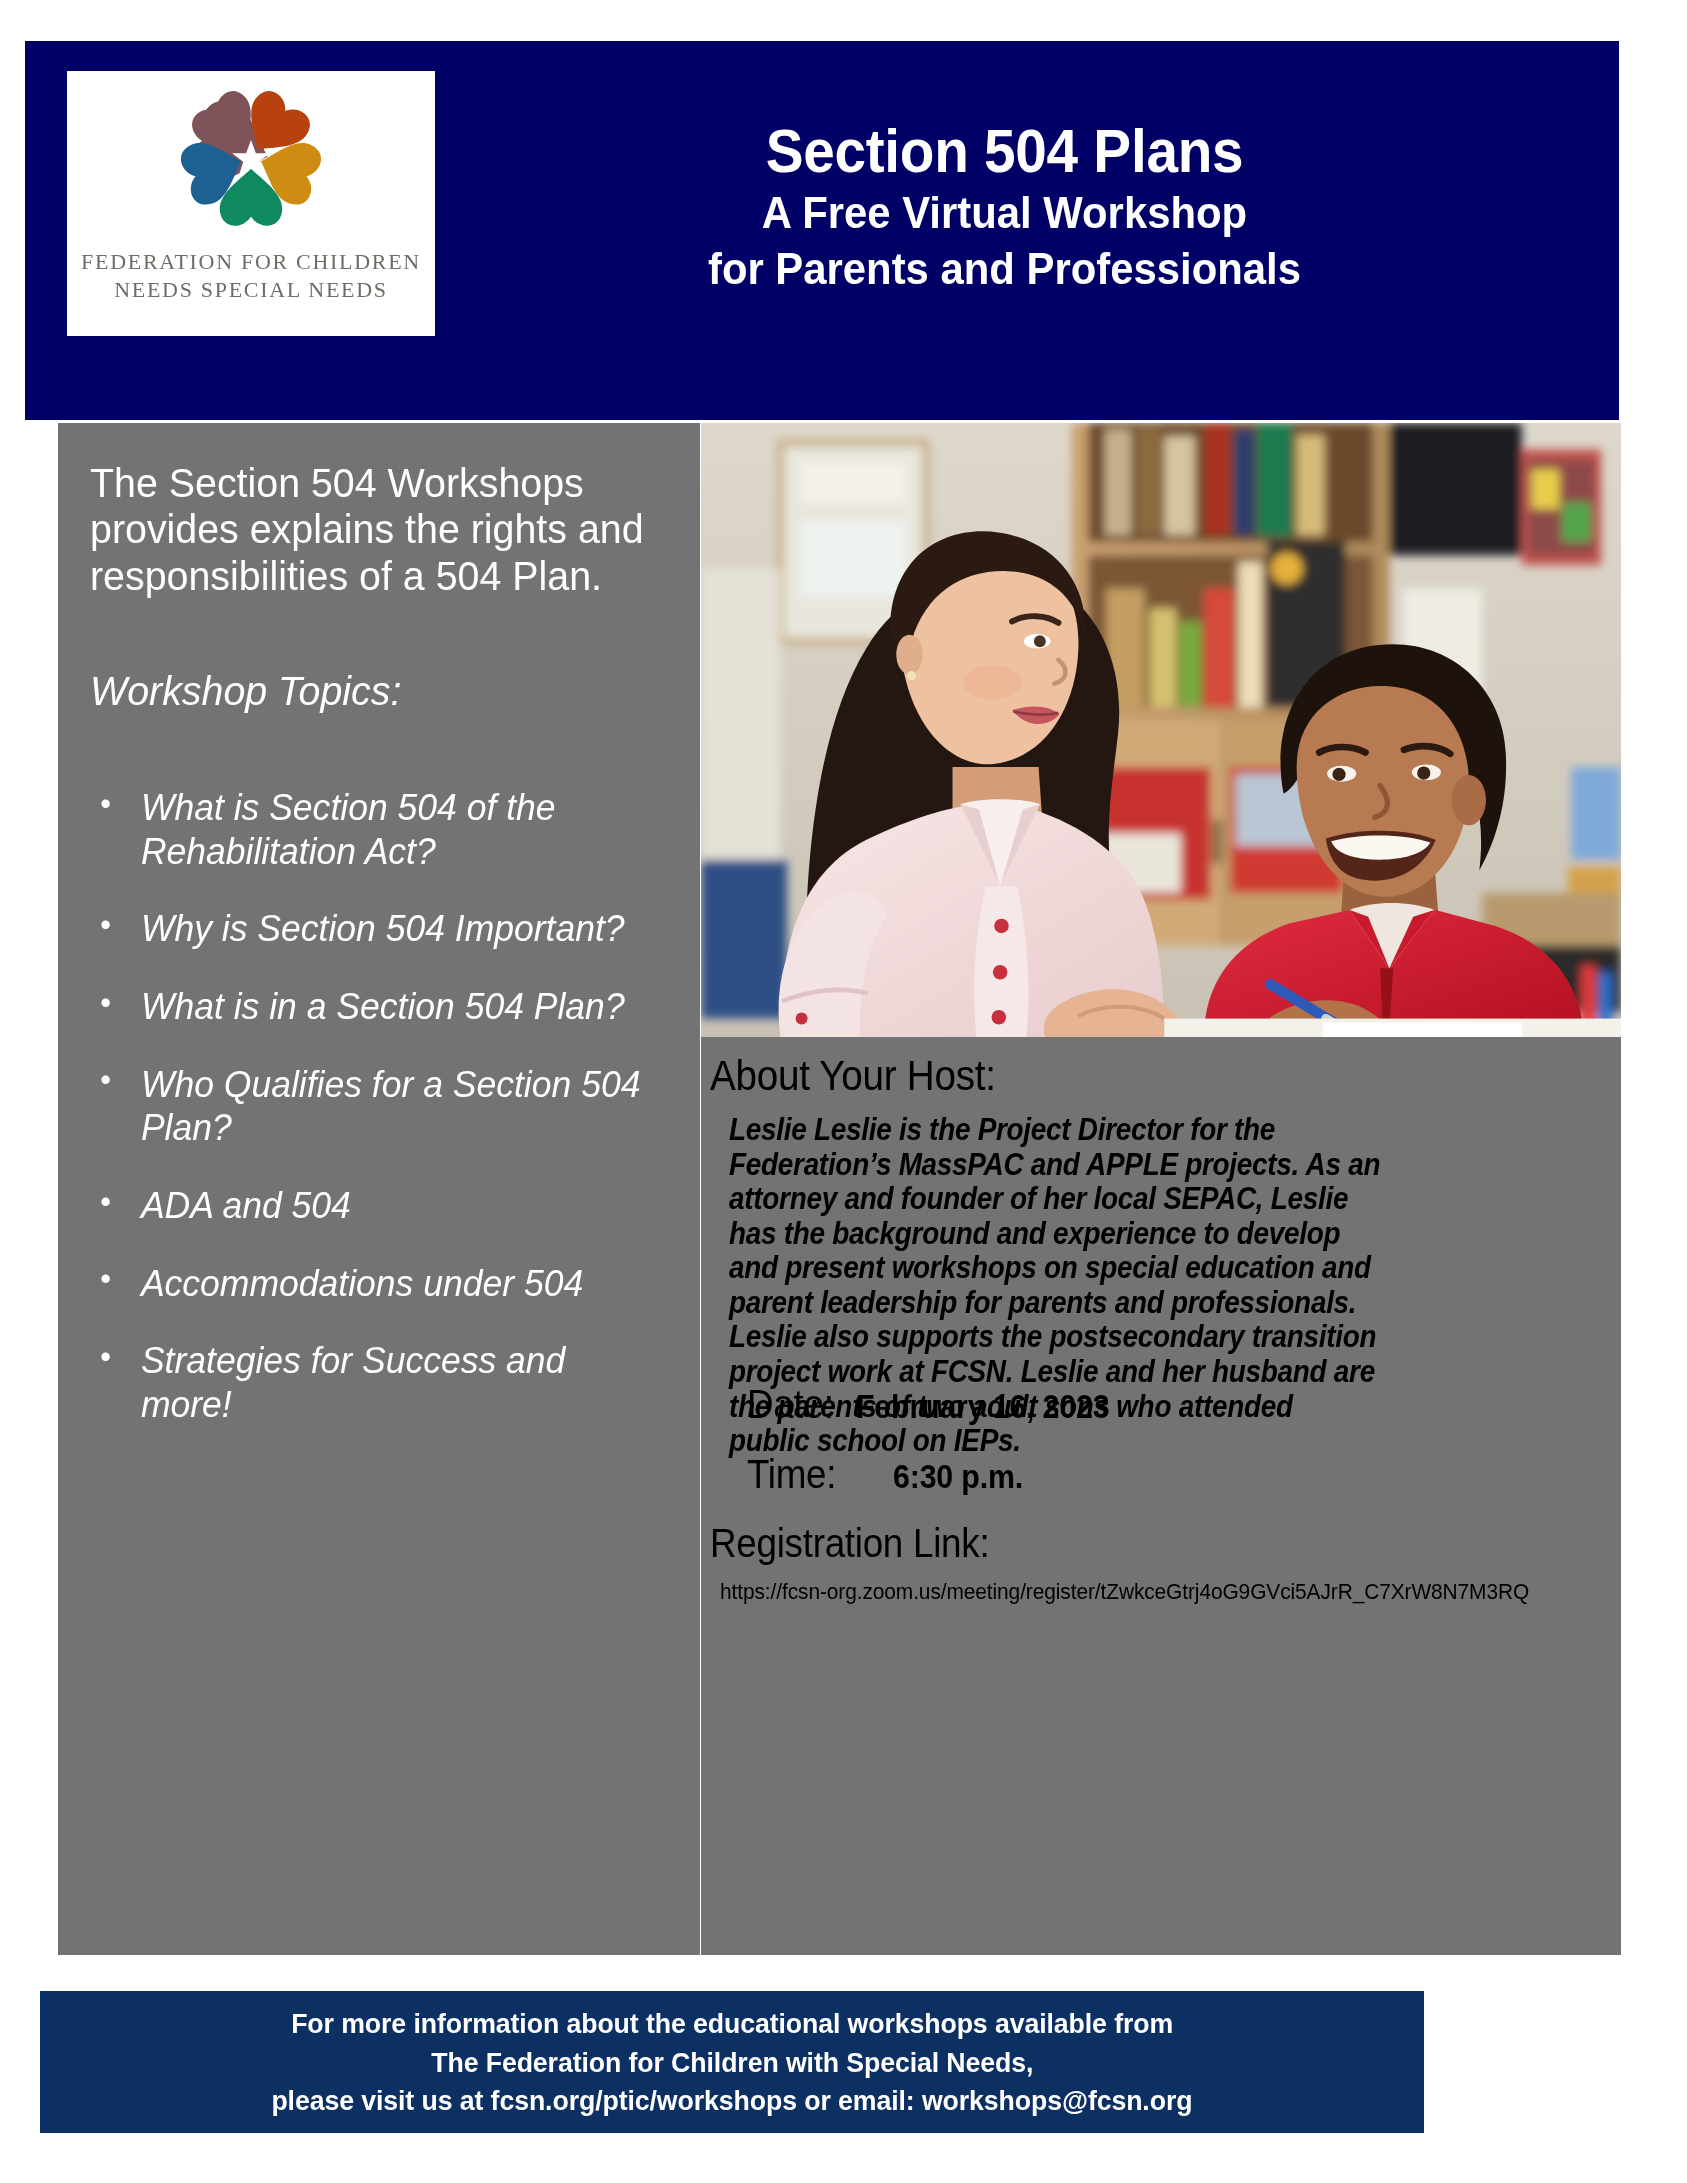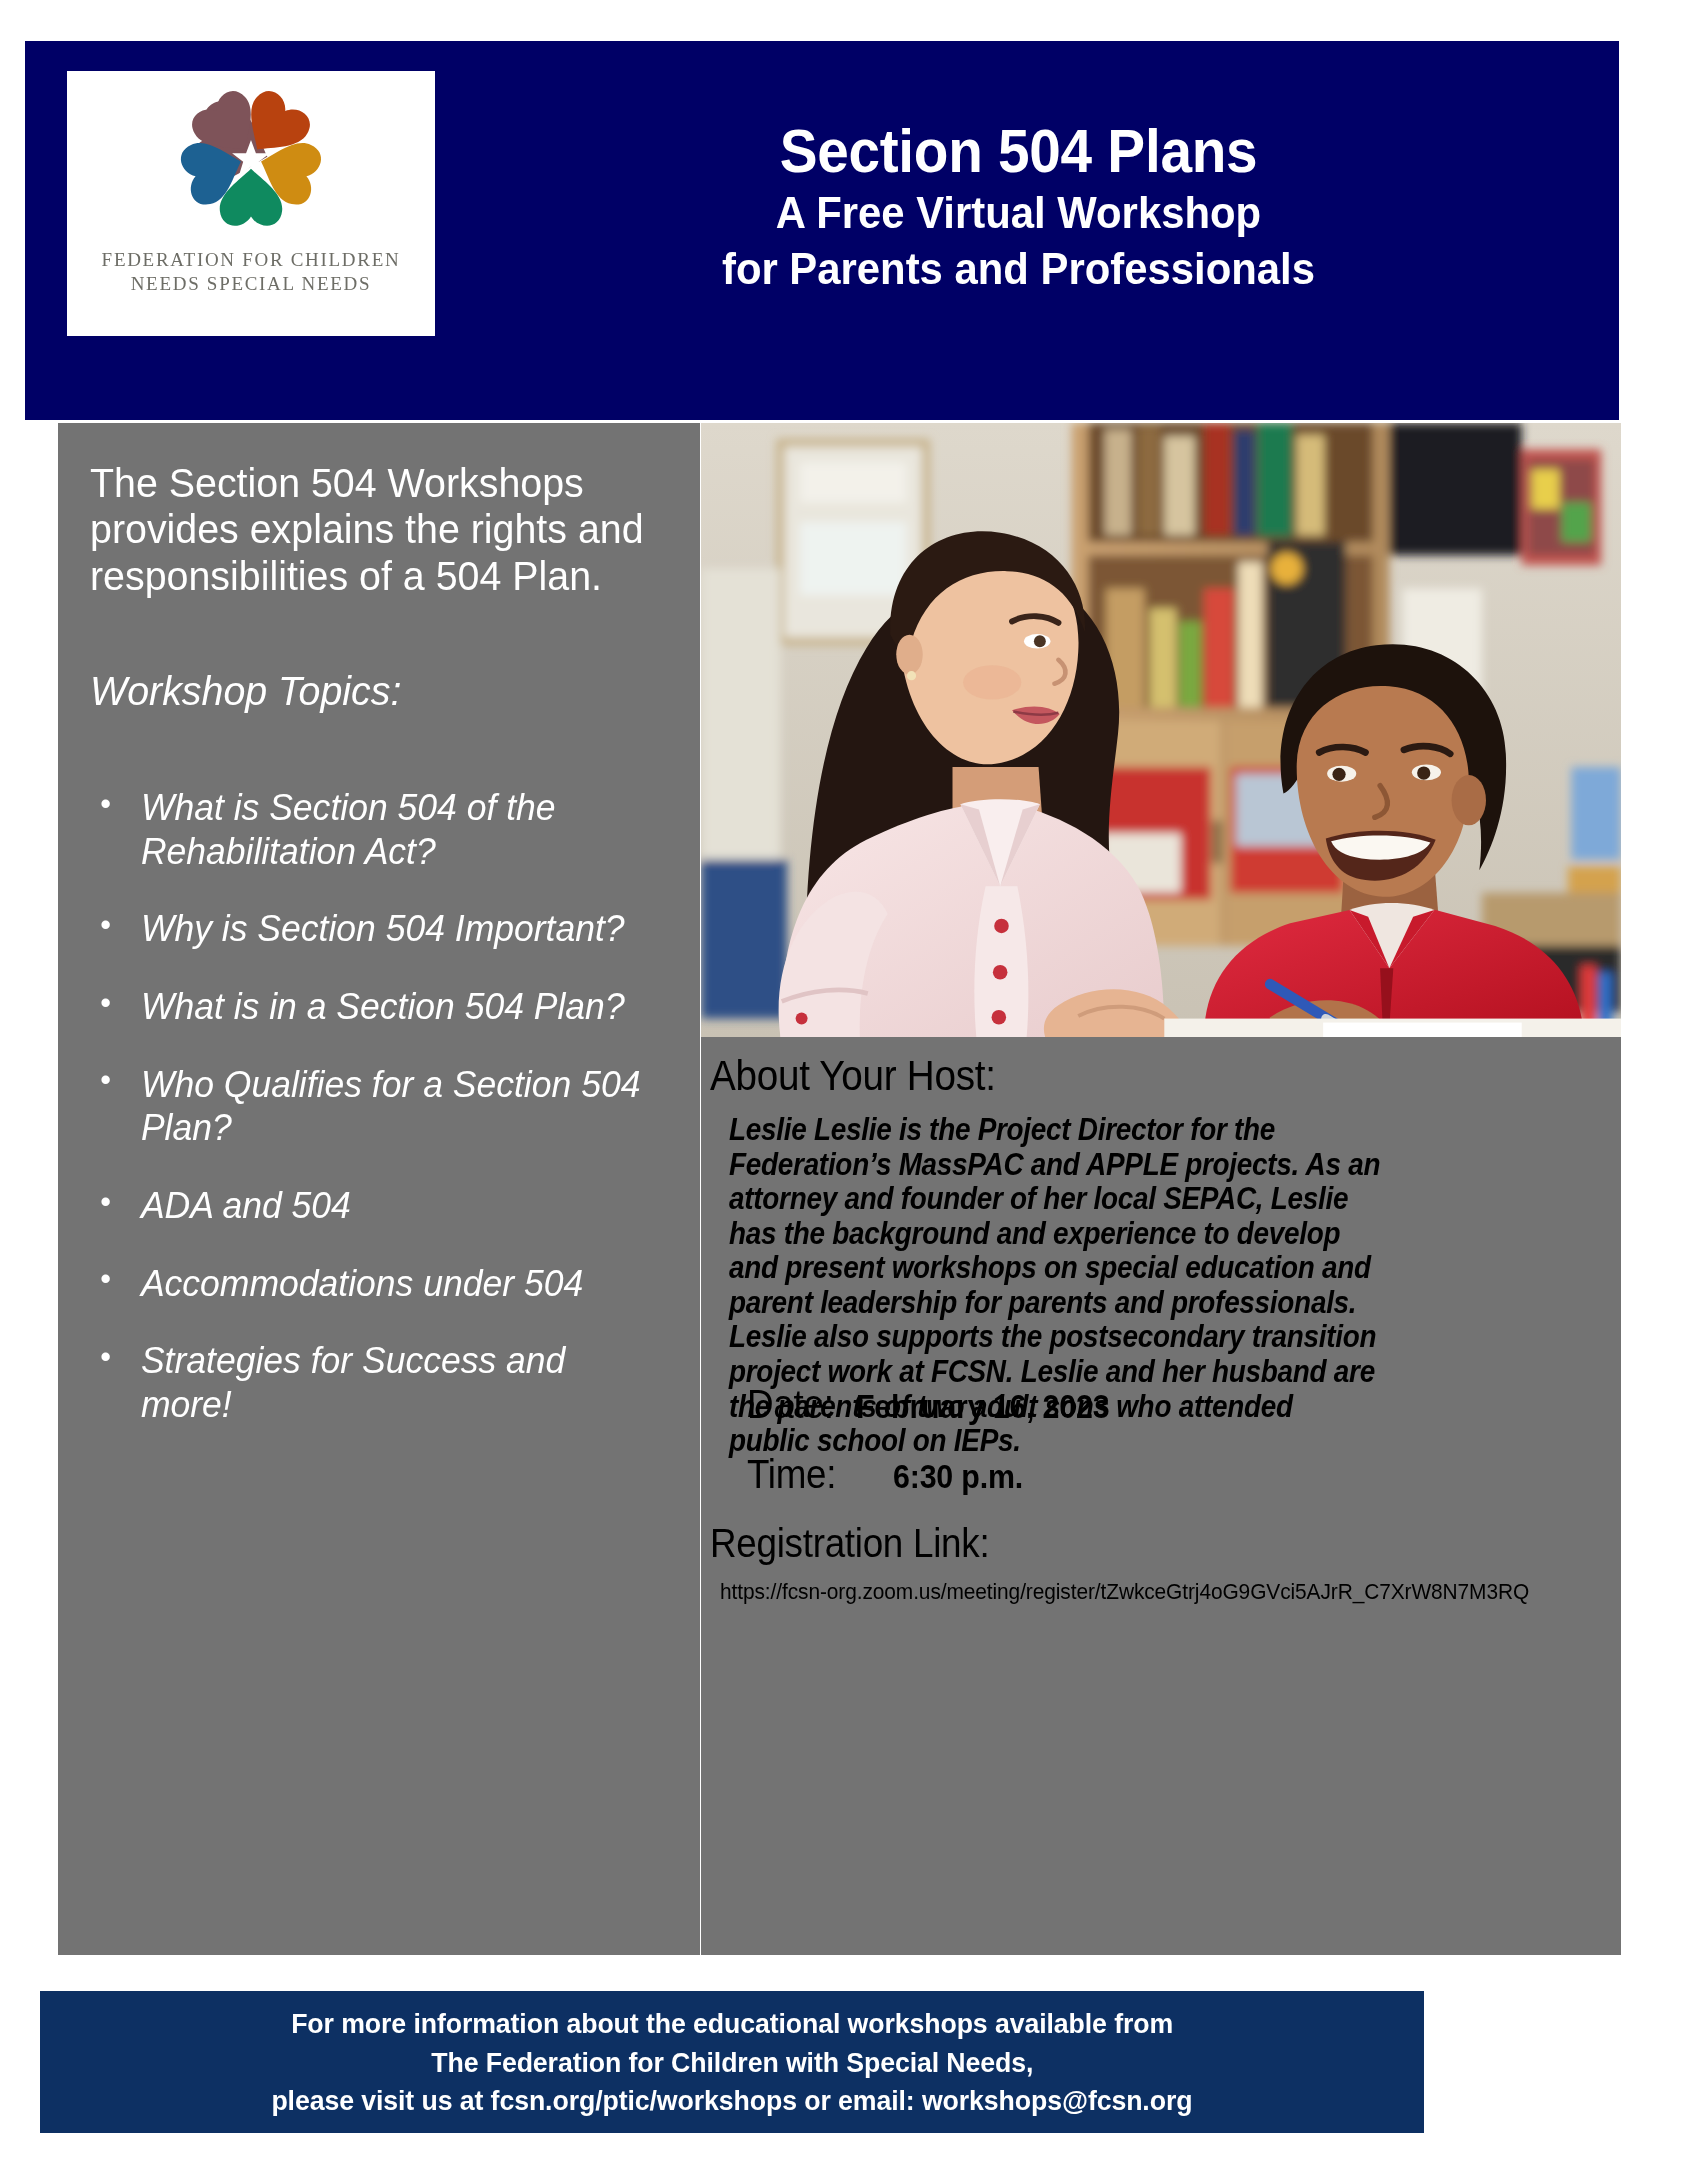--- a/index.html
+++ b/index.html
@@ -53,29 +53,29 @@
     width: 192px;
     height: 165px;
     position: relative;
   }
 
   .logo-words {
     margin-top: 2.6px;
     text-align: center;
     font-family: "Liberation Serif", "DejaVu Serif", serif;
     color: #6d6d66;
-    font-size: 19px;
+    font-size: 22px;
     letter-spacing: 1.7px;
     line-height: 1.28;
     white-space: nowrap;
   }
 
   .title-block {
     position: absolute;
-    left: 431px;
+    left: 417px;
     top: 78px;
     width: 1125px;
     text-align: center;
     color: #ffffff;
   }
 
   .title-main {
     font-size: 61px;
     font-weight: bold;
     line-height: 1.05;

